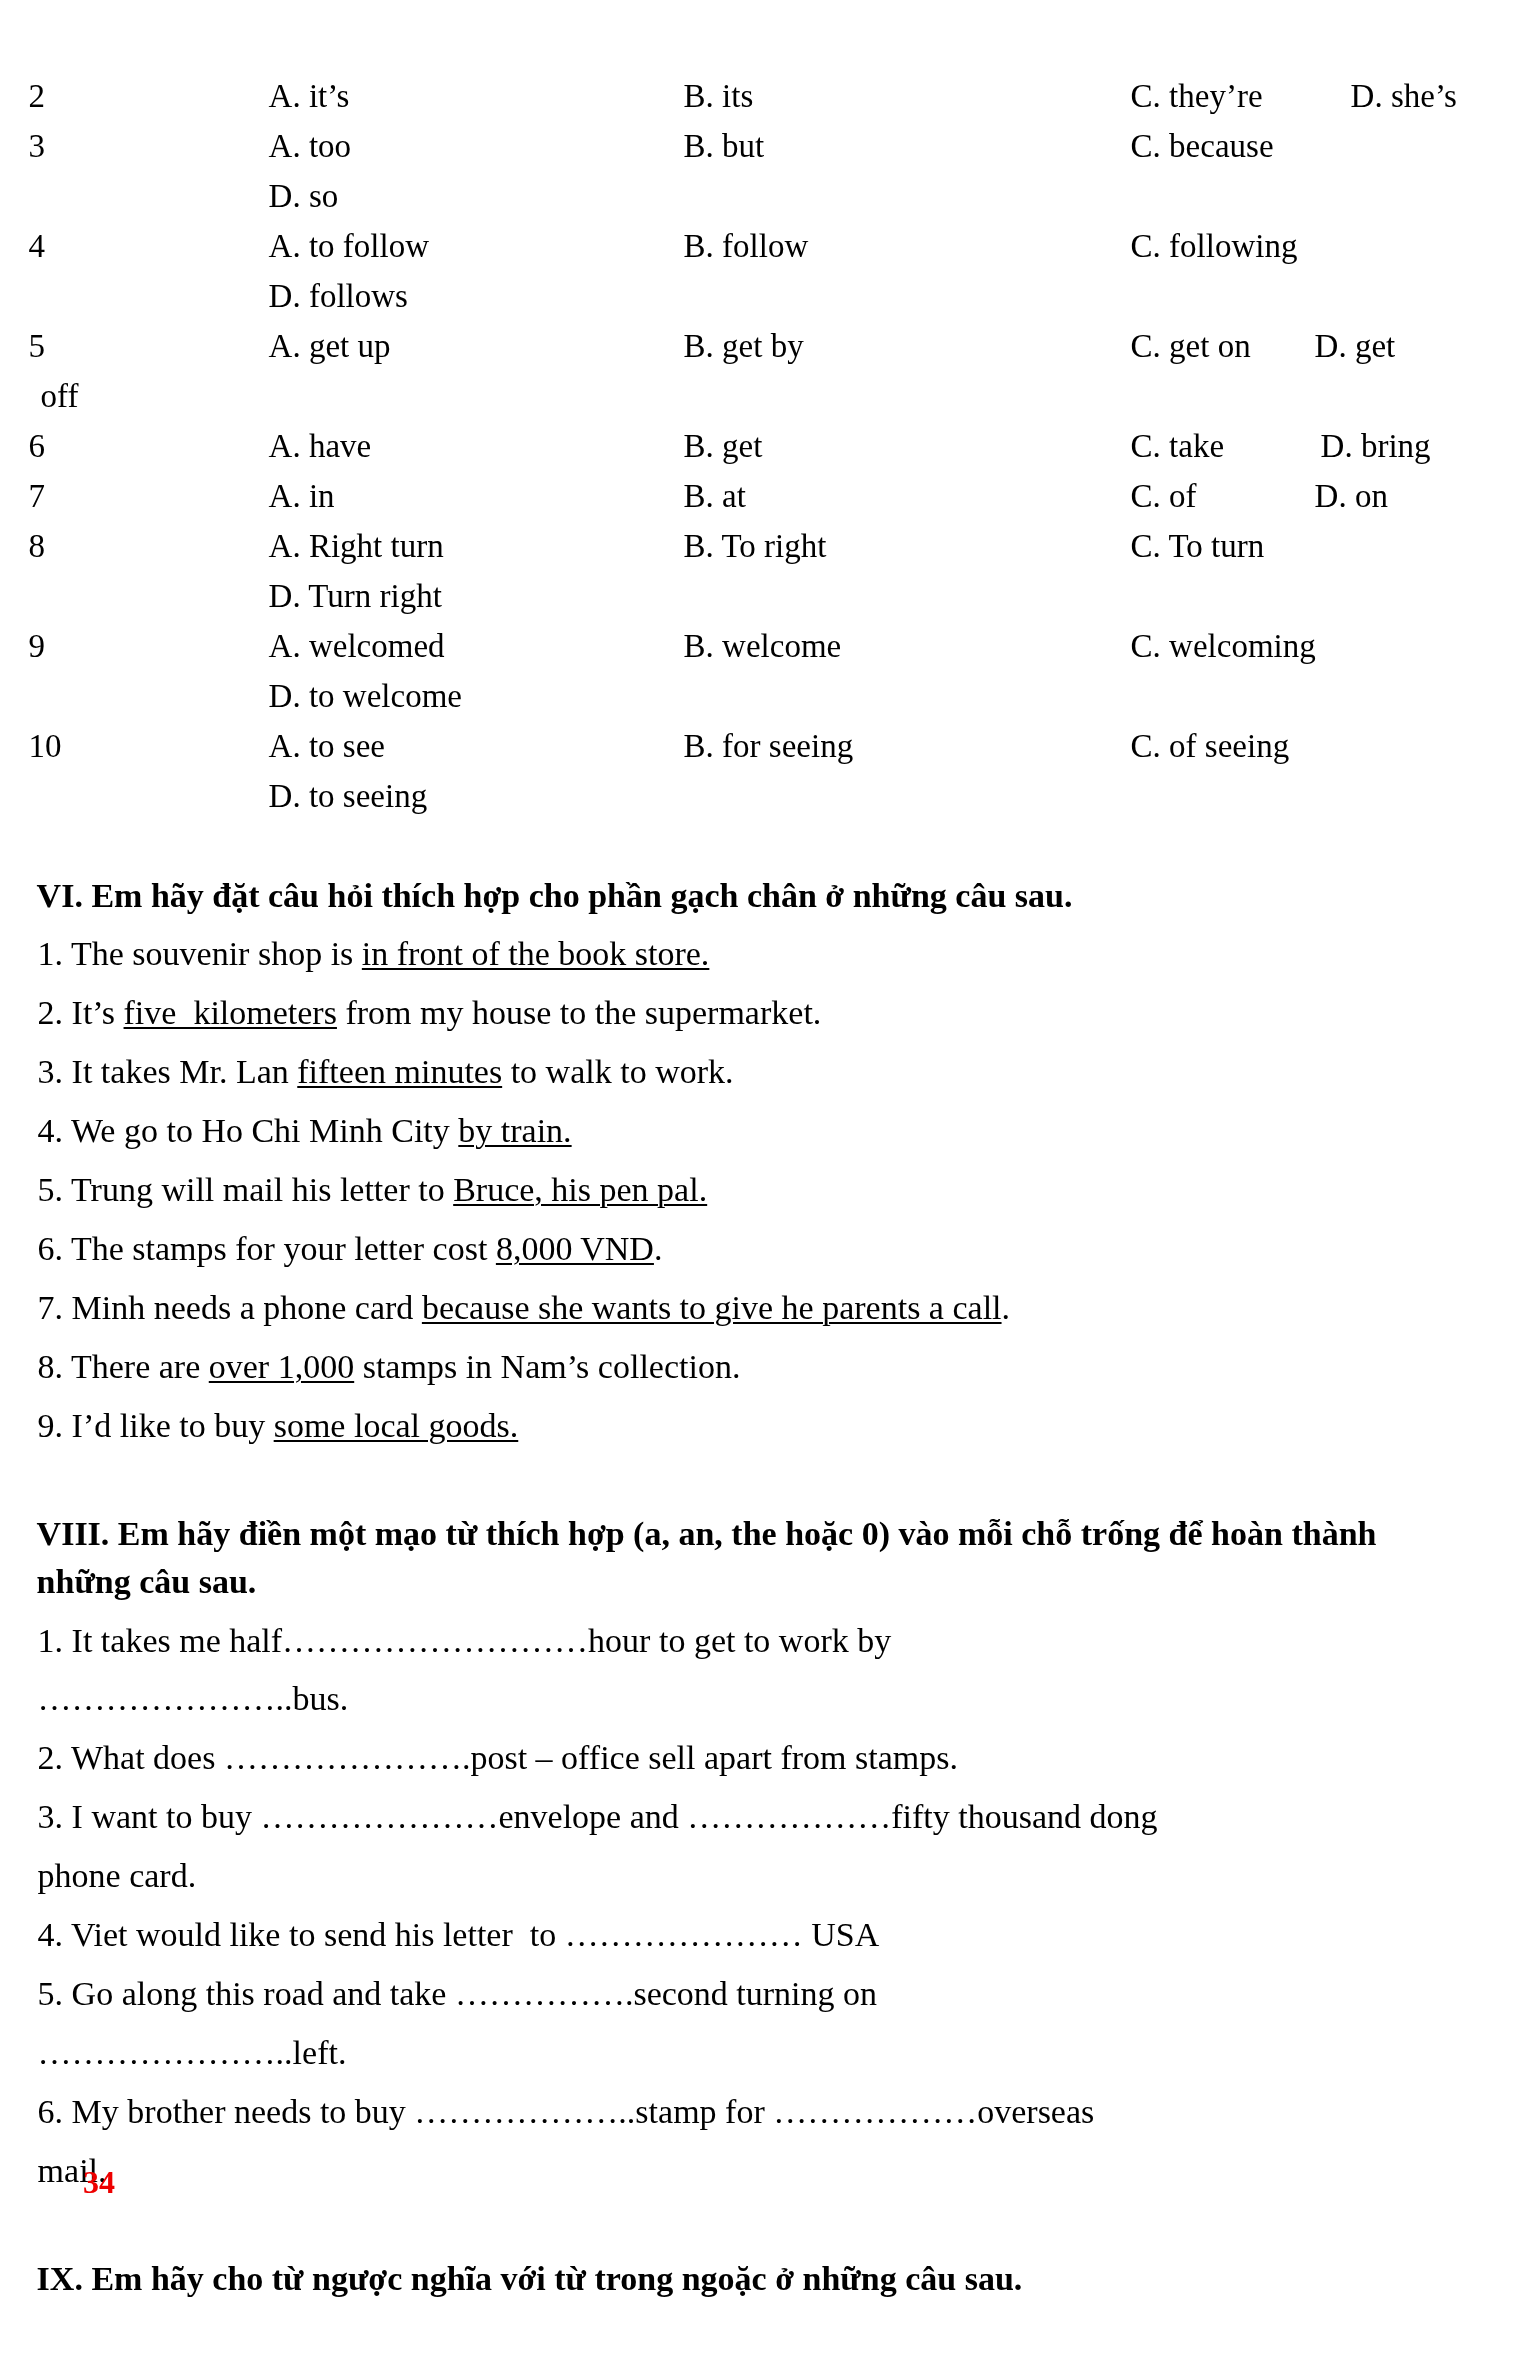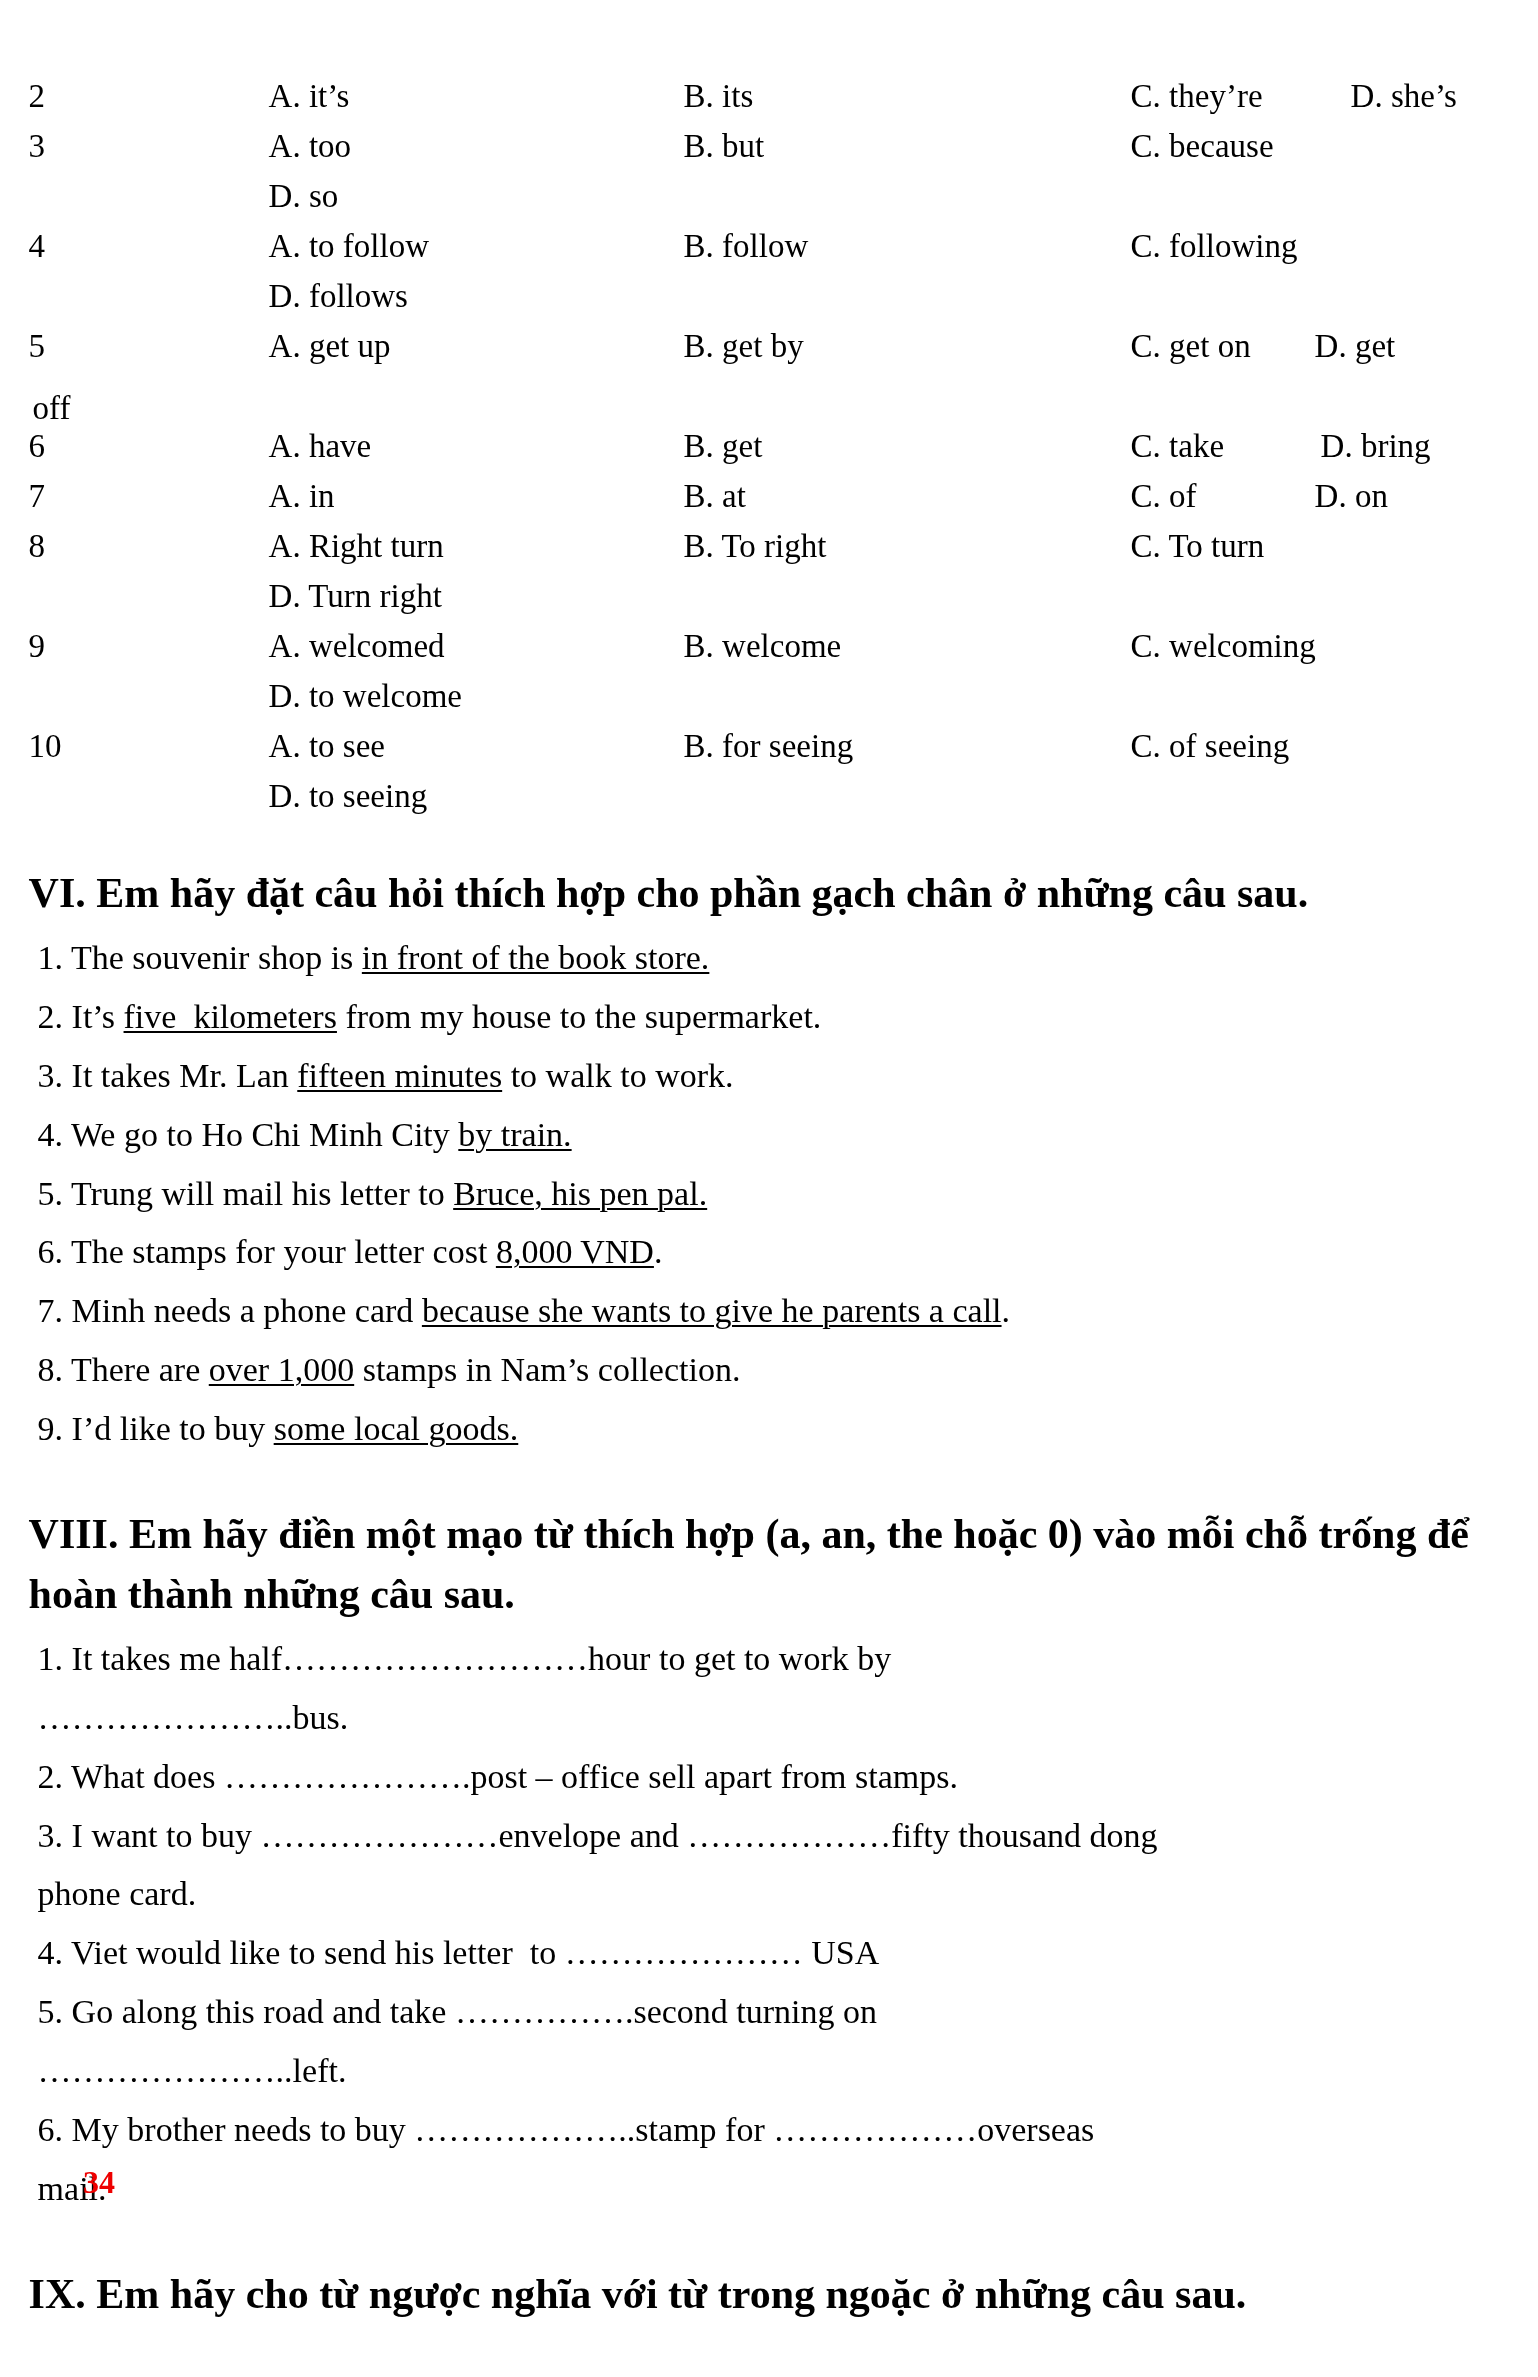--- a/index.html
+++ b/index.html
@@ -69,38 +69,37 @@
     top: 0;
     white-space: pre;
   }
   
   .mc-cont {
     position: relative;
     min-height: 50px;
   }
   .mc-cont .cont-left {
     position: absolute;
-    left: 4px;
-    top: 0;
-    white-space: pre;
-    margin-top: 12px;
+    left: 12px;
+    top: 0;
+    white-space: pre;
   }
   .mc-cont .cont-a {
     position: absolute;
     left: 240px;
     top: 0;
     white-space: pre;
   }
 
   
   .sec-heading {
     font-weight: bold;
-    font-size: 42px;
+    font-size: 34px;
     line-height: 1.42;
-    margin: 0;
+    margin: 8px;
     white-space: pre-wrap;
   }
   .gap-before-heading { height: 42px; }
 
   
   .ex-line {
     font-size: 34px;
     line-height: 1.47;
     white-space: pre-wrap;
     margin: 9px;

